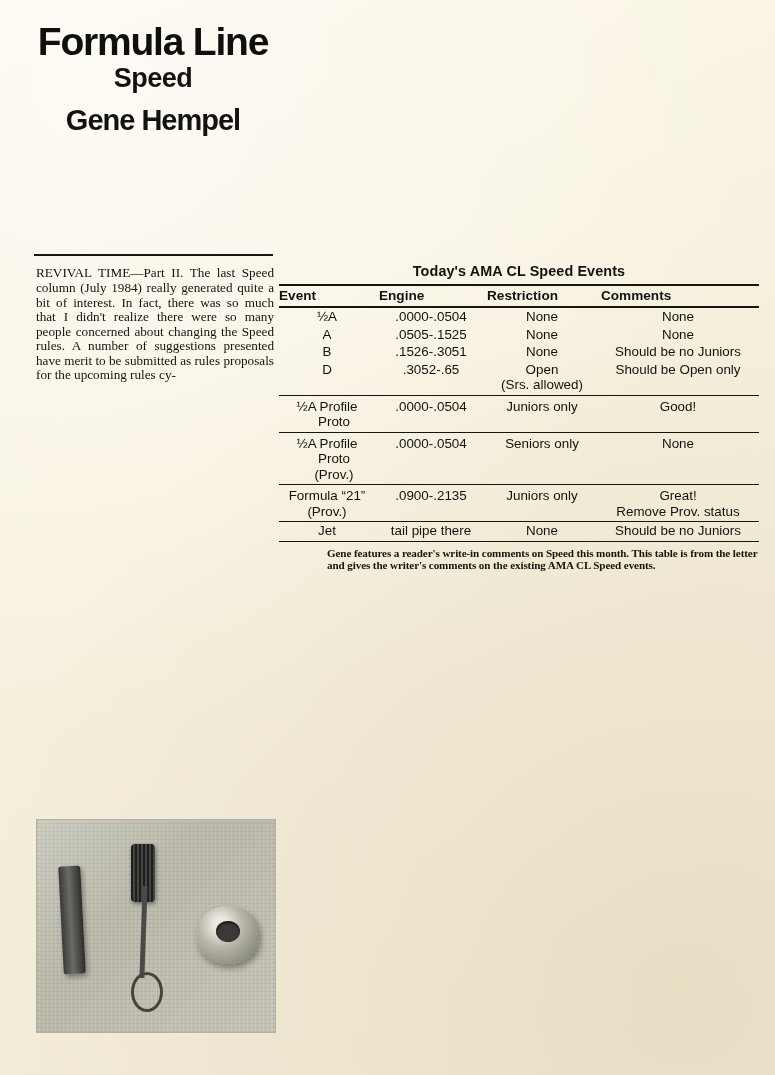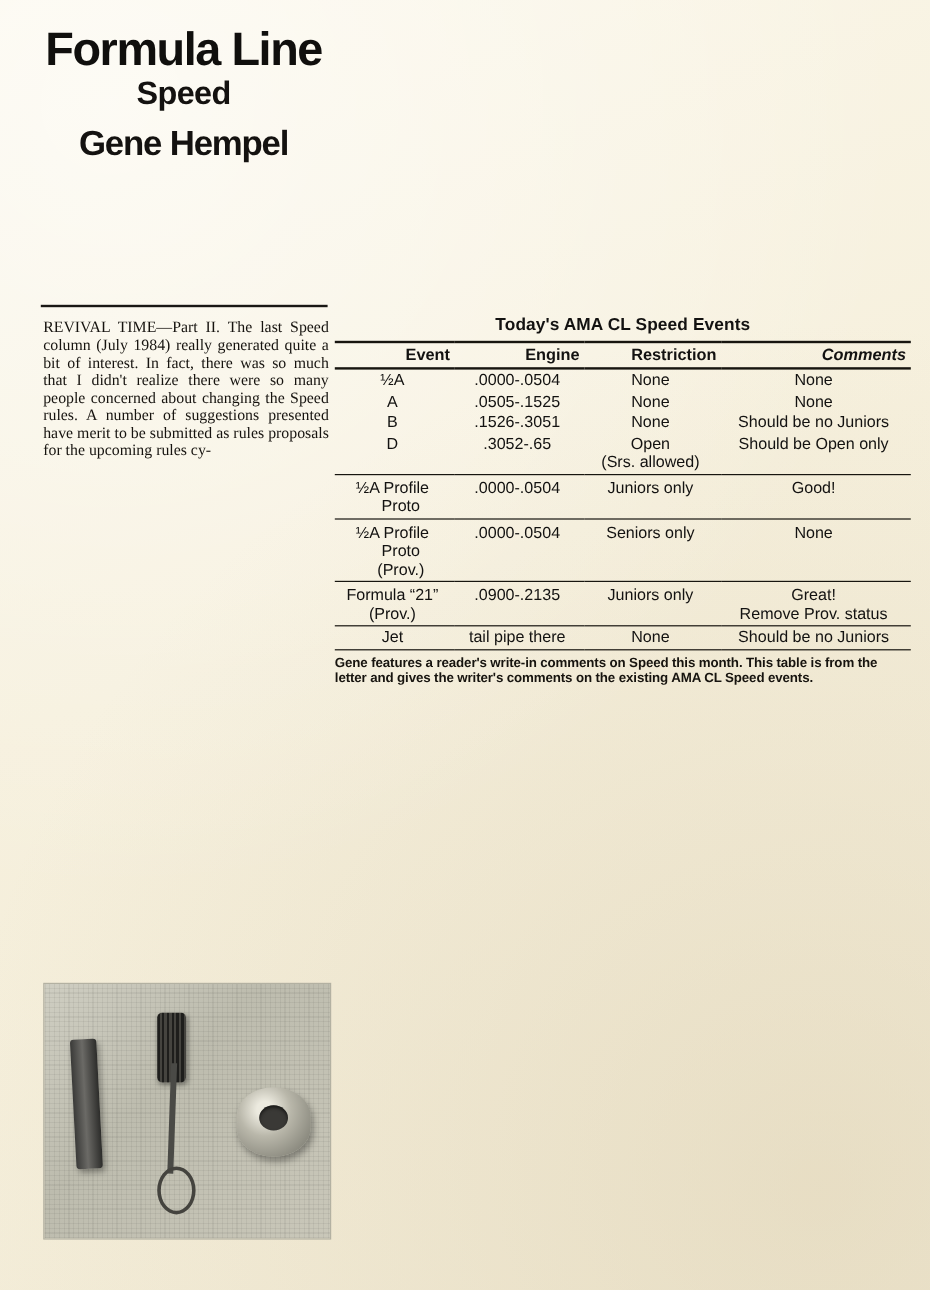--- a/index.html
+++ b/index.html
@@ -94,51 +94,52 @@
     font-weight: 700;
     letter-spacing: .1px;
     margin-bottom: 5px;
   }
   table.speed {
     width: 100%;
     border-collapse: collapse;
     font-size: 13.4px;
   }
   table.speed th {
-    text-align: right;
+    text-align: left;
     font-weight: 700;
     font-size: 13.6px;
     padding: 2px 4px 3px 0;
     border-top: 2.2px solid #17150f;
     border-bottom: 2.2px solid #17150f;
     vertical-align: bottom;
   }
   table.speed td {
     text-align: center;
     font-weight: 400;
     padding: 1px 4px 1px 0;
     vertical-align: top;
     line-height: 15.5px;
   }
   table.speed tr.sec-start td { border-top: 1.6px solid #17150f; padding-top: 3px; }
   table.speed tr.last-row td { border-bottom: 1.6px solid #17150f; padding-bottom: 2px; }
   .c-event { width: 96px; }
   .c-engine { width: 104px; }
   .c-restrict { width: 110px; }
-  .c-comment { width: auto; font-style: italic; }
+  .c-comment { width: auto; }
   .sub-ind { padding-left: 14px; display: block; }
 
   .tbl-note {
     margin-top: 5px;
-    font-family: Liberation Sans, sans-serif;
+    font-family: Liberation Serif, serif;
     font-size: 11.1px;
     font-weight: 700;
     line-height: 12.4px;
     letter-spacing: -.1px;
     color: #17140f;
+    margin-left: 48px;
   }
 
   
   .photo {
     position: absolute;
     left: 36px; top: 278px;
     width: 238px; height: 212px;
     background:
       repeating-linear-gradient(0deg, rgba(0,0,0,.05) 0 1px, rgba(0,0,0,0) 1px 4px),
       repeating-linear-gradient(90deg, rgba(0,0,0,.05) 0 1px, rgba(0,0,0,0) 1px 4px),

